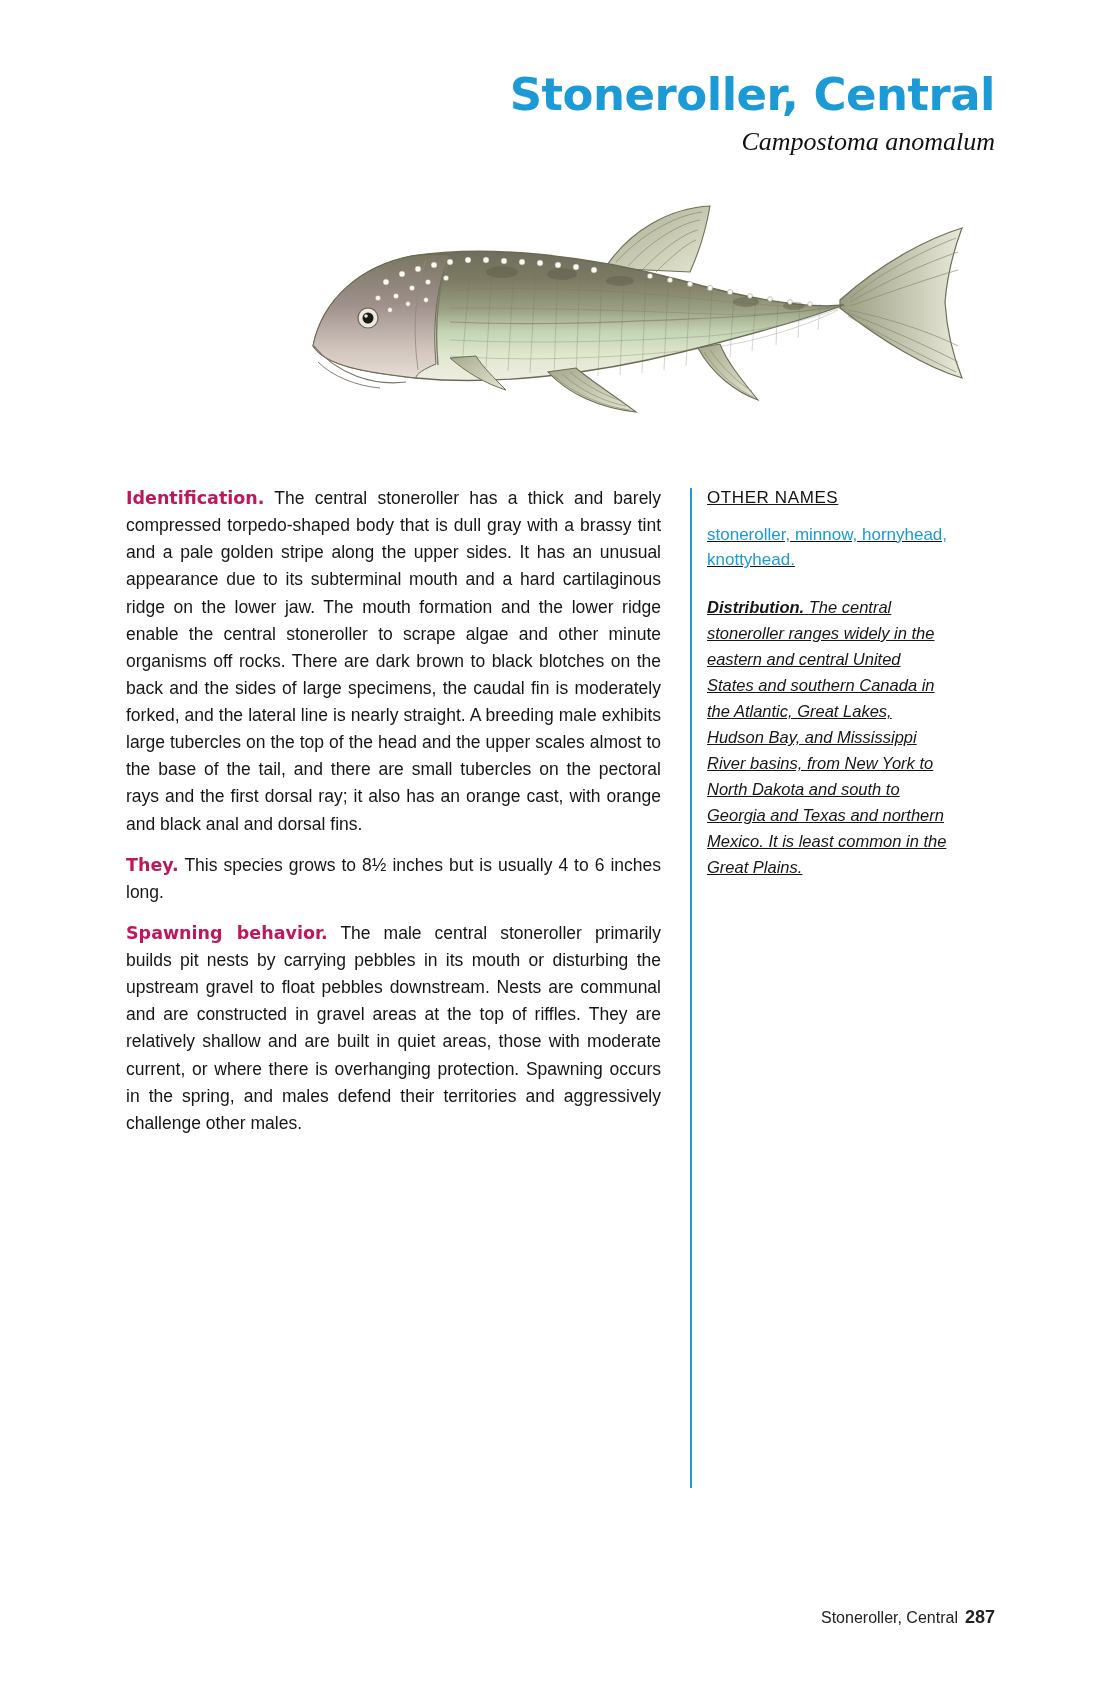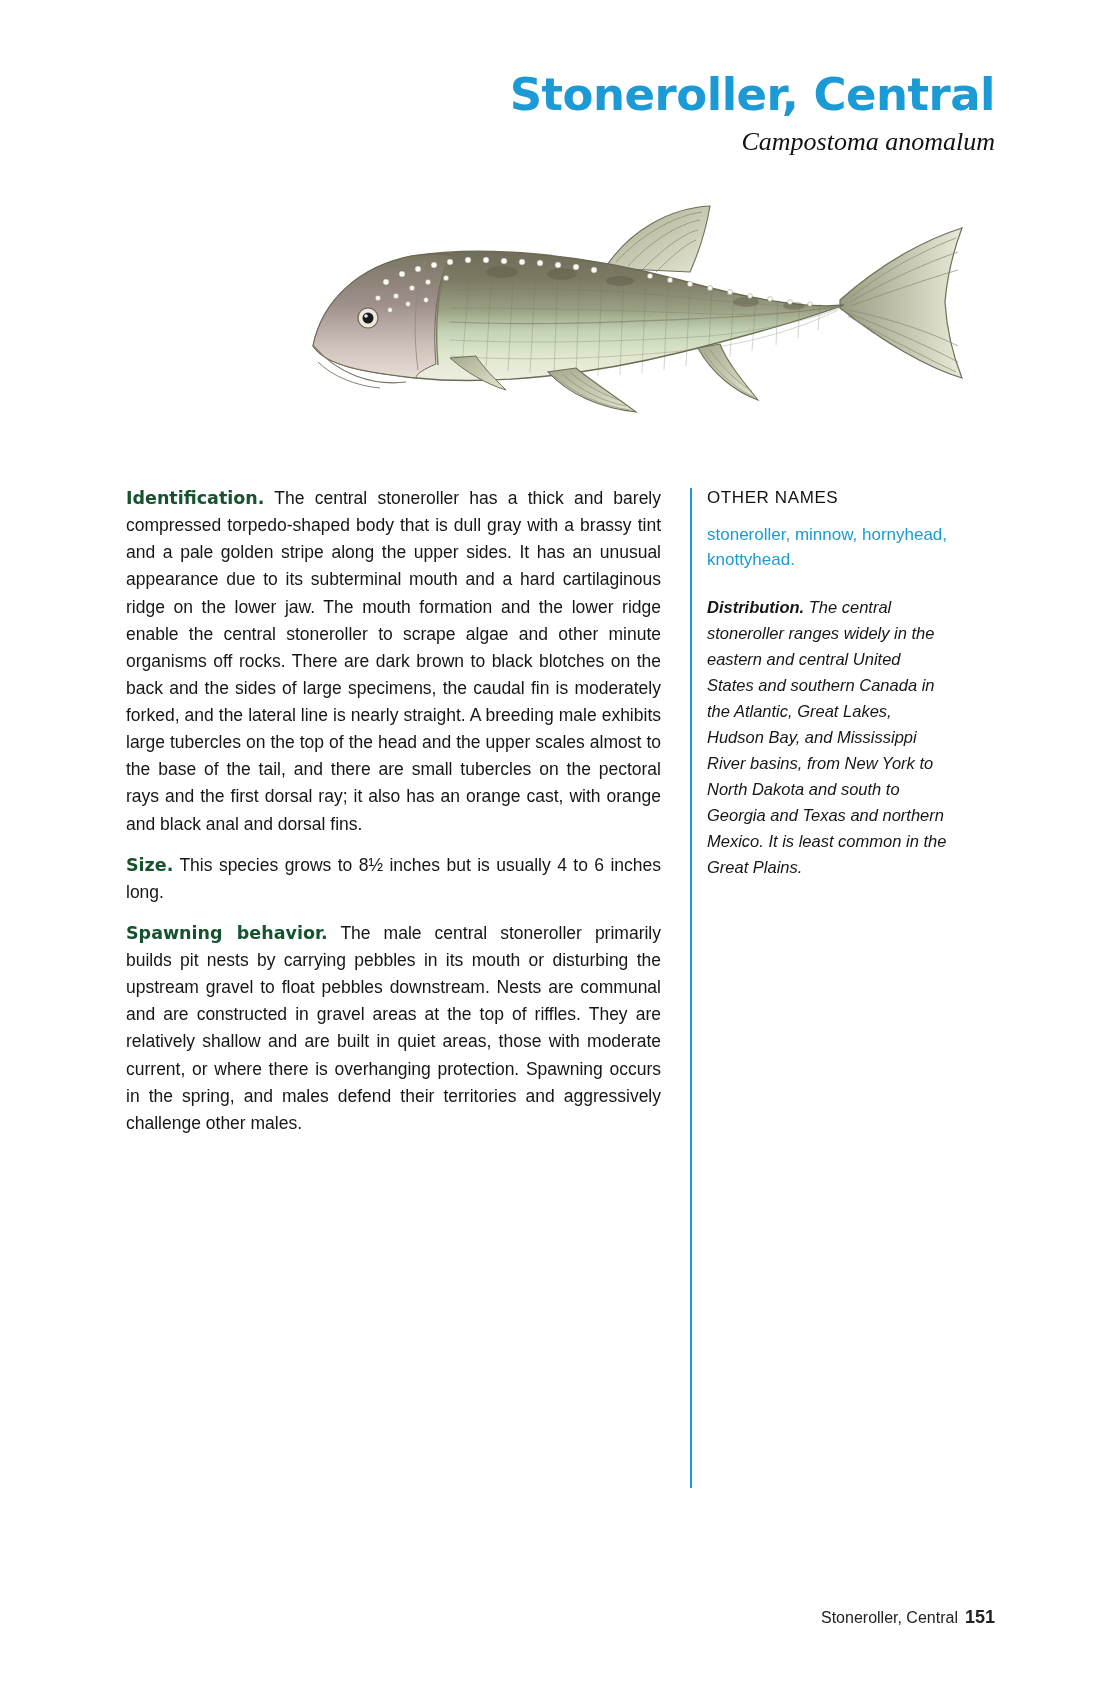--- a/index.html
+++ b/index.html
@@ -68,40 +68,41 @@
     line-height: 1.55;
     text-align: justify;
     color: #161616;
   }
   .main-col p {
     margin: 0 0 14px 0;
   }
   .lead-in {
     font-family: "DejaVu Sans", sans-serif;
     font-weight: bold;
-    color: #14532d;
+    color: #be185d;
   }
 
   .divider {
     position: absolute;
     left: 690px;
     top: 488px;
     width: 2px;
     height: 1000px;
     background: #1b9ad6;
   }
 
   .side-col {
     position: absolute;
     left: 707px;
     top: 485px;
     width: 242px;
     font-size: 16.5px;
     line-height: 1.58;
     color: #161616;
+    text-decoration: underline;
   }
   .side-head {
     font-family: "Liberation Sans", sans-serif;
     font-weight: normal;
     letter-spacing: 0.6px;
     font-size: 17px;
     color: #111;
     margin: 0 0 10px 0;
   }
   .other-names {
@@ -307,21 +308,21 @@
   <div class="divider"></div>
 
   <div class="main-col">
 
     <p>
       <span class="lead-in">Identification.</span>
       <span>The central stoneroller has a thick and barely compressed torpedo-shaped body that is dull gray with a brassy tint and a pale golden stripe along the upper sides. It has an unusual appearance due to its subterminal mouth and a hard cartilaginous ridge on the lower jaw. The mouth formation and the lower ridge enable the central stoneroller to scrape algae and other minute organisms off rocks. There are dark brown to black blotches on the back and the sides of large specimens, the caudal fin is moderately forked, and the lateral line is nearly straight. A breeding male exhibits large tubercles on the top of the head and the upper scales almost to the base of the tail, and there are small tubercles on the pectoral rays and the first dorsal ray; it also has an orange cast, with orange and black anal and dorsal fins.</span>
     </p>
 
     <p>
-      <span class="lead-in">Size.</span>
+      <span class="lead-in">They.</span>
       <span>This species grows to 8½ inches but is usually 4 to 6 inches long.</span>
     </p>
 
     <p>
       <span class="lead-in">Spawning behavior.</span>
       <span>The male central stoneroller primarily builds pit nests by carrying pebbles in its mouth or disturbing the upstream gravel to float pebbles downstream. Nests are communal and are constructed in gravel areas at the top of riffles. They are relatively shallow and are built in quiet areas, those with moderate current, or where there is overhanging protection. Spawning occurs in the spring, and males defend their territories and aggressively challenge other males.</span>
     </p>
   </div>
 
   <div class="side-col">
@@ -329,16 +330,16 @@
     <div class="other-names">stoneroller, minnow, hornyhead, knottyhead.</div>
 
     <p class="block">
       <span class="blead">Distribution.</span>
       <span>The central stoneroller ranges widely in the eastern and central United States and southern Canada in the Atlantic, Great Lakes, Hudson Bay, and Mississippi River basins, from New York to North Dakota and south to Georgia and Texas and northern Mexico. It is least common in the Great Plains.</span>
     </p>
 
   </div>
 
   <div class="footer">
-    <span>Stoneroller, Central</span><span class="page-num">151</span>
+    <span>Stoneroller, Central</span><span class="page-num">287</span>
   </div>
 
 </div>
 
 </body></html>

